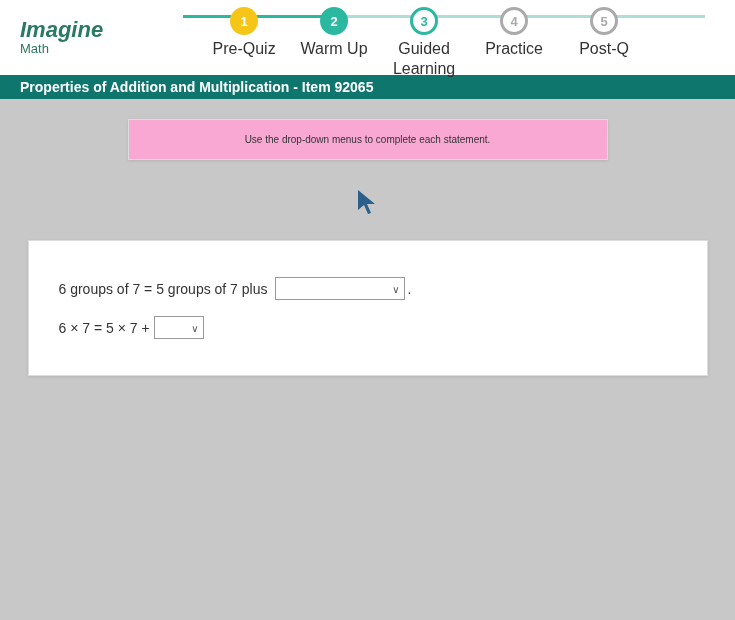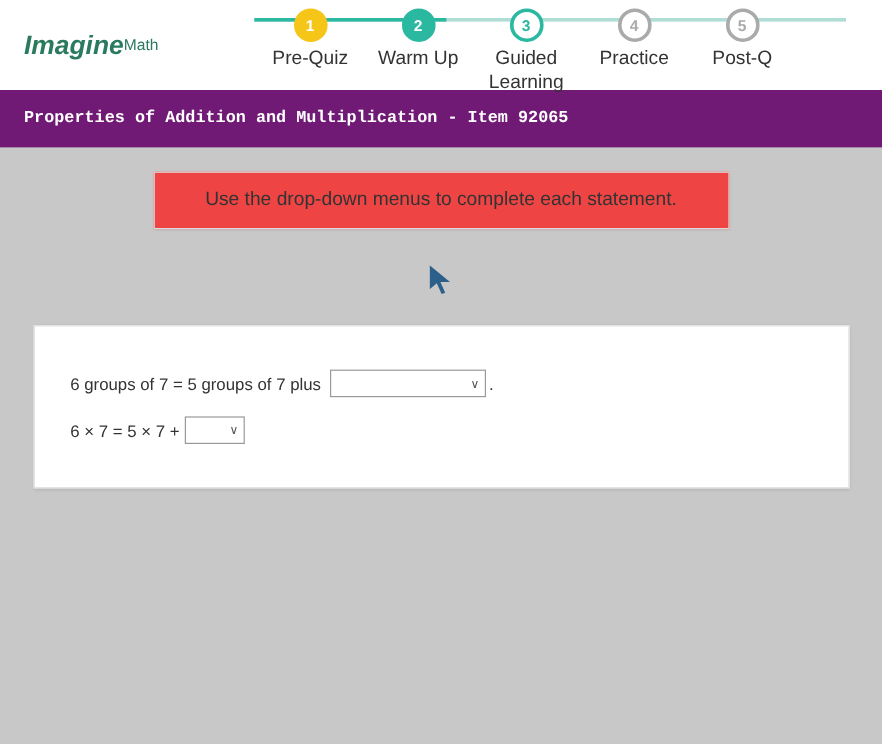--- a/index.html
+++ b/index.html
@@ -17,23 +17,22 @@
       background: white;
       display: flex;
       align-items: center;
       padding: 10px 20px;
       height: 75px;
       border-bottom: none;
     }
 
     .logo {
       display: flex;
-      flex-direction: row;
+      flex-direction: column;
       margin-right: 30px;
-      align-items: center;
     }
 
     .logo-imagine {
       color: #2a7a5e;
       font-size: 22px;
       font-style: italic;
       font-weight: bold;
       line-height: 1;
     }
 
@@ -113,46 +112,45 @@
 
     .step-label {
       font-size: 16px;
       color: #333;
       text-align: center;
       line-height: 1.2;
     }
 
     
     .title-bar {
-      background: #701a75;
+      background: #0f766e;
       color: white;
       font-weight: bold;
       font-size: 14px;
       padding: 8px 20px;
-      height: 48px;
-      display: flex;
-      align-items: center;
-      font-family: Liberation Mono, monospace;
+      height: 24px;
+      display: flex;
+      align-items: center;
     }
 
     
     .main-content {
       background: #c8c8c8;
       padding: 20px 20px 0 20px;
       height: calc(620px - 75px - 36px);
       display: flex;
       flex-direction: column;
       align-items: center;
     }
 
     .instruction-box {
-      background: #ef4444;
+      background: #f9a8d4;
       border: 1px solid #ddd;
       padding: 14px 24px;
-      font-size: 16px;
+      font-size: 10px;
       color: #333;
       width: 480px;
       text-align: center;
       margin-bottom: 30px;
       box-shadow: 0 1px 3px rgba(0,0,0,0.1);
     }
 
     .cursor-arrow {
       margin-bottom: 20px;
       font-size: 22px;

